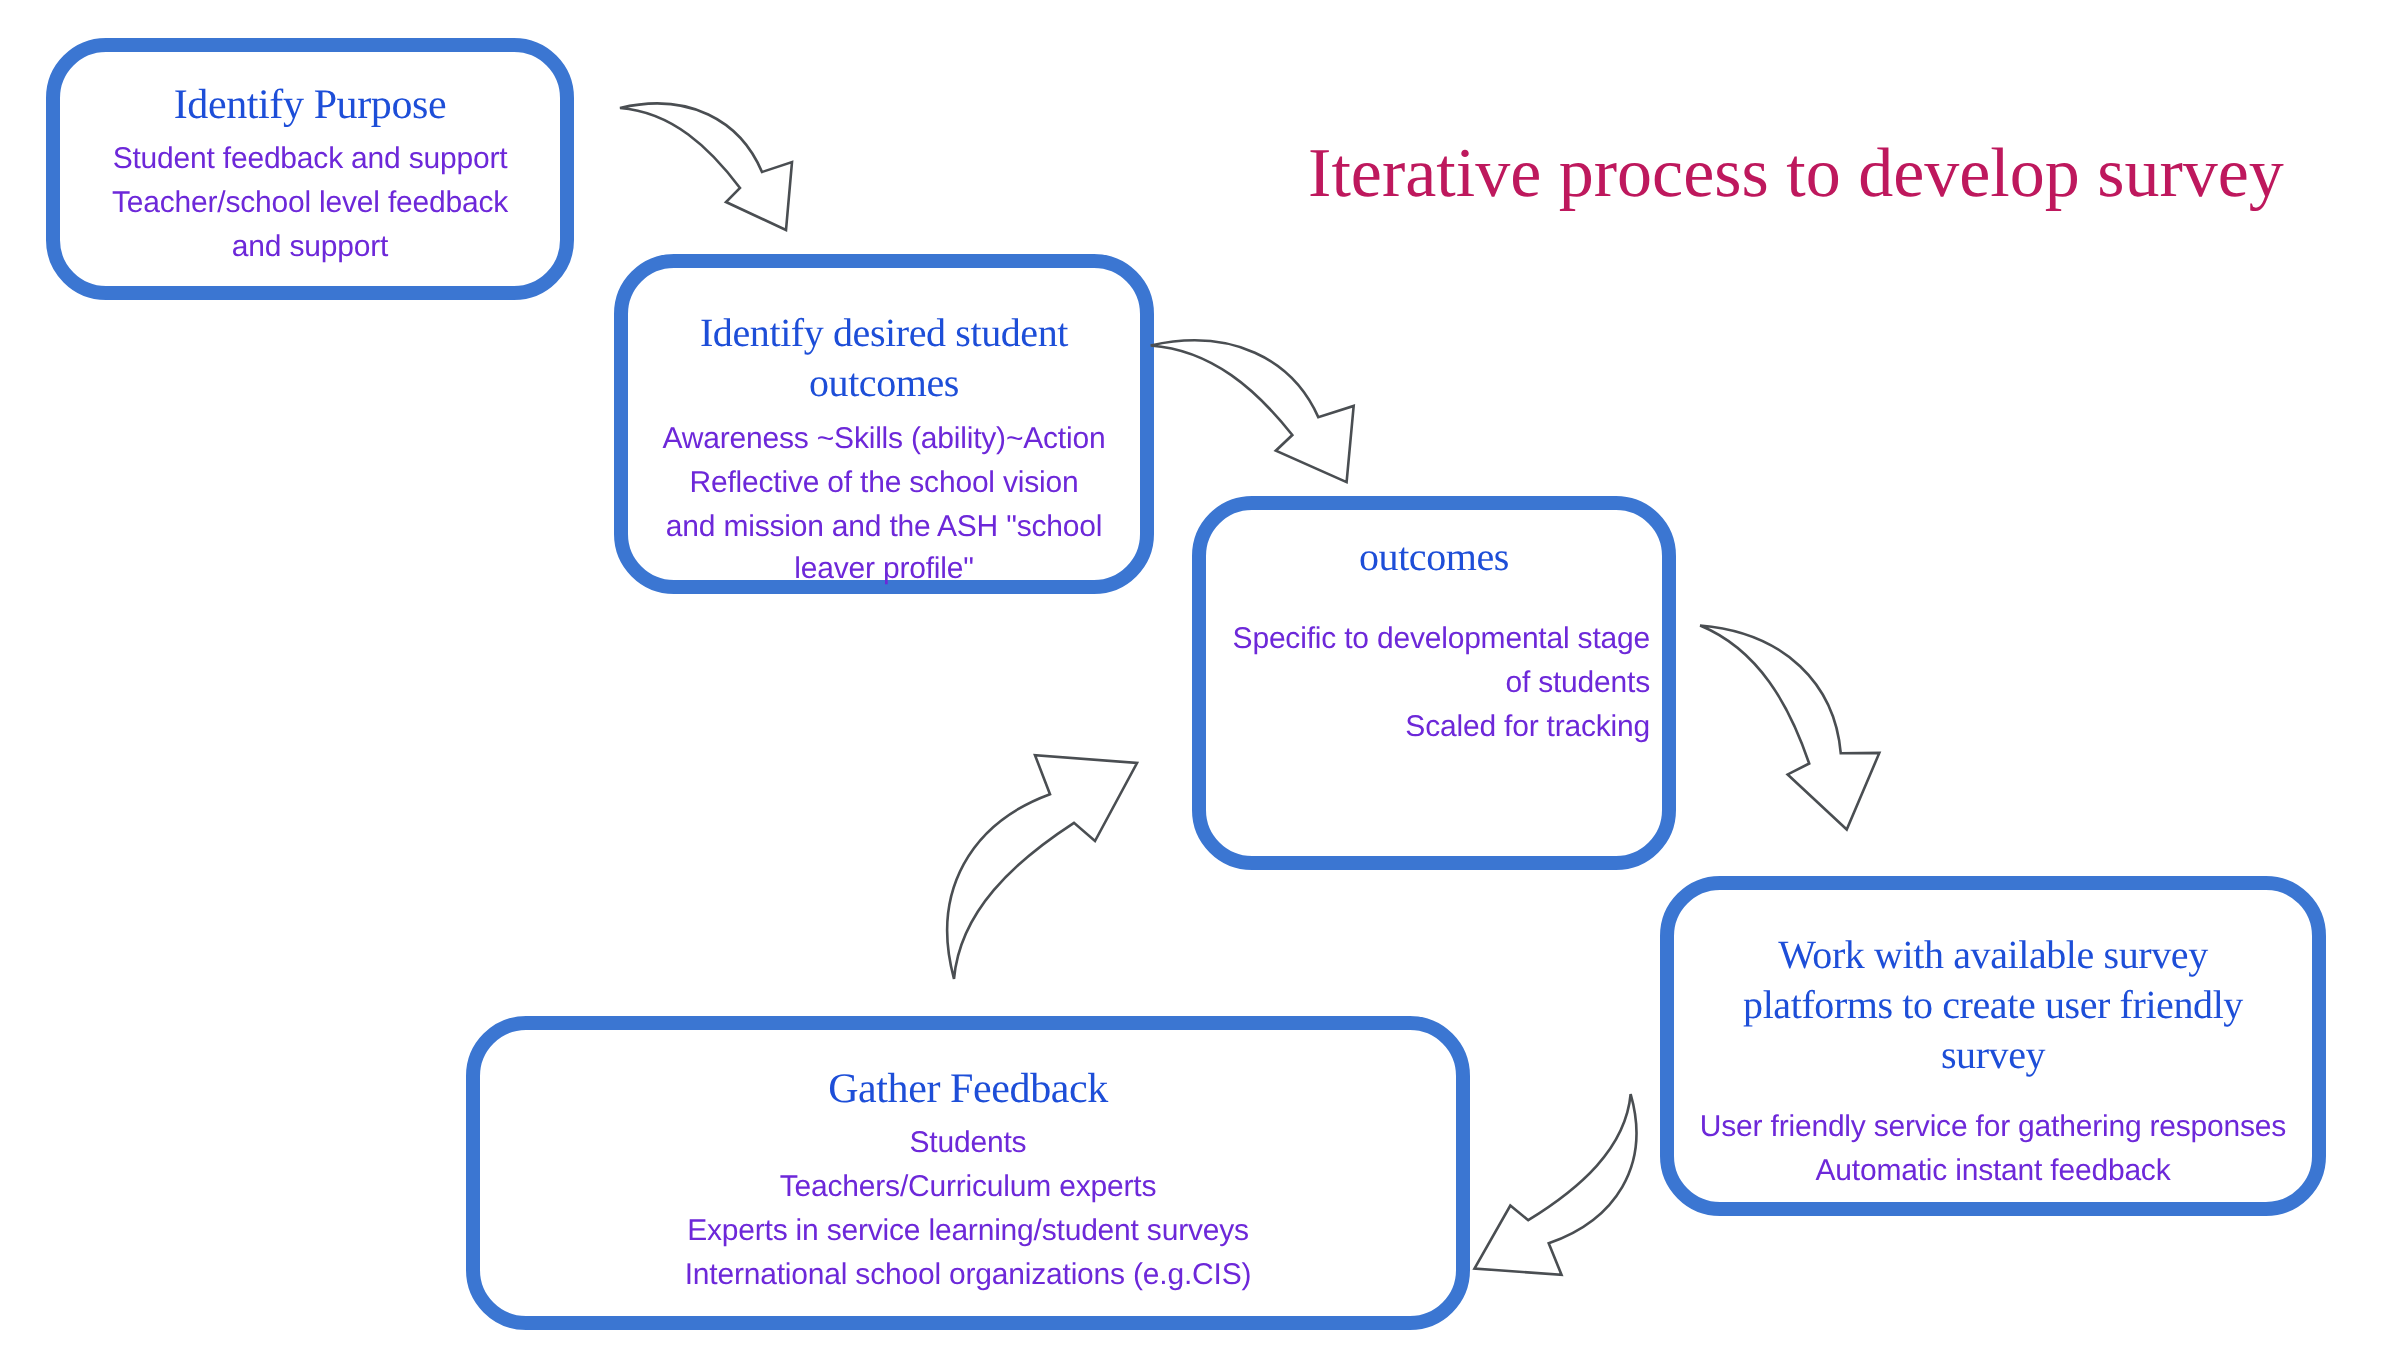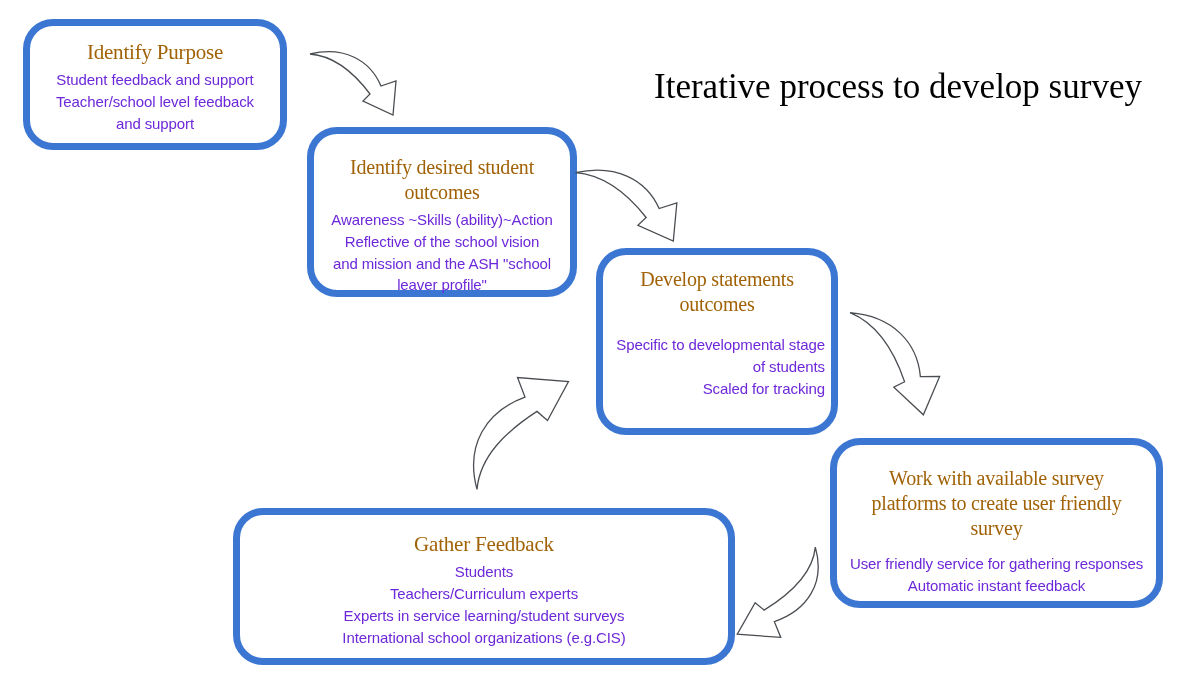--- a/index.html
+++ b/index.html
@@ -5,33 +5,33 @@
   html,body{margin:0;padding:0;}
   body{
     width:1200px;height:675px;position:relative;overflow:hidden;
     background:#ffffff;
     font-family:"Liberation Sans",sans-serif;
   }
   .main-title{
     position:absolute;left:602px;top:68px;width:592px;
     text-align:center;
     font-family:"Liberation Serif",serif;
-    font-size:35px;line-height:1.1;color:#000000;
+    font-size:35px;line-height:1.1;color:#be185d;
   }
   .box{
     position:absolute;box-sizing:border-box;
     background:#ffffff;
     border:7px solid #3b76d2;
     border-radius:30px;
     text-align:center;
     padding:0 6px;
   }
   .box-title{
     font-family:"Liberation Serif",serif;
-    font-size:20px;line-height:1.25;color:#a16207;
+    font-size:20px;line-height:1.25;color:#1d4ed8;
     letter-spacing:-0.2px;
   }
   .box-title span{display:block;white-space:nowrap;}
   .box-body{
     font-size:15px;line-height:1.45;color:#6d28d9;margin-top:4px;
     letter-spacing:-0.1px;
   }
   .box-body span{display:block;white-space:nowrap;}
 
   #box-identify-purpose  {left:23px;  top:19px;  width:264px; height:131px; padding-top:13px;}
@@ -77,21 +77,20 @@
   <div class="box-body">
     <span>Awareness ~Skills (ability)~Action</span>
     <span>Reflective of the school vision</span>
     <span>and mission and the ASH "school</span>
     <span>leaver profile"</span>
   </div>
 </div>
 
 <div class="box" id="box-develop-statements">
   <div class="box-title">
-    <span>Develop statements</span>
     <span>outcomes</span>
   </div>
   <div class="box-body">
     <span>Specific to developmental stage</span>
     <span>of students</span>
     <span>Scaled for tracking</span>
   </div>
 </div>
 
 <div class="box" id="box-survey-platforms">

